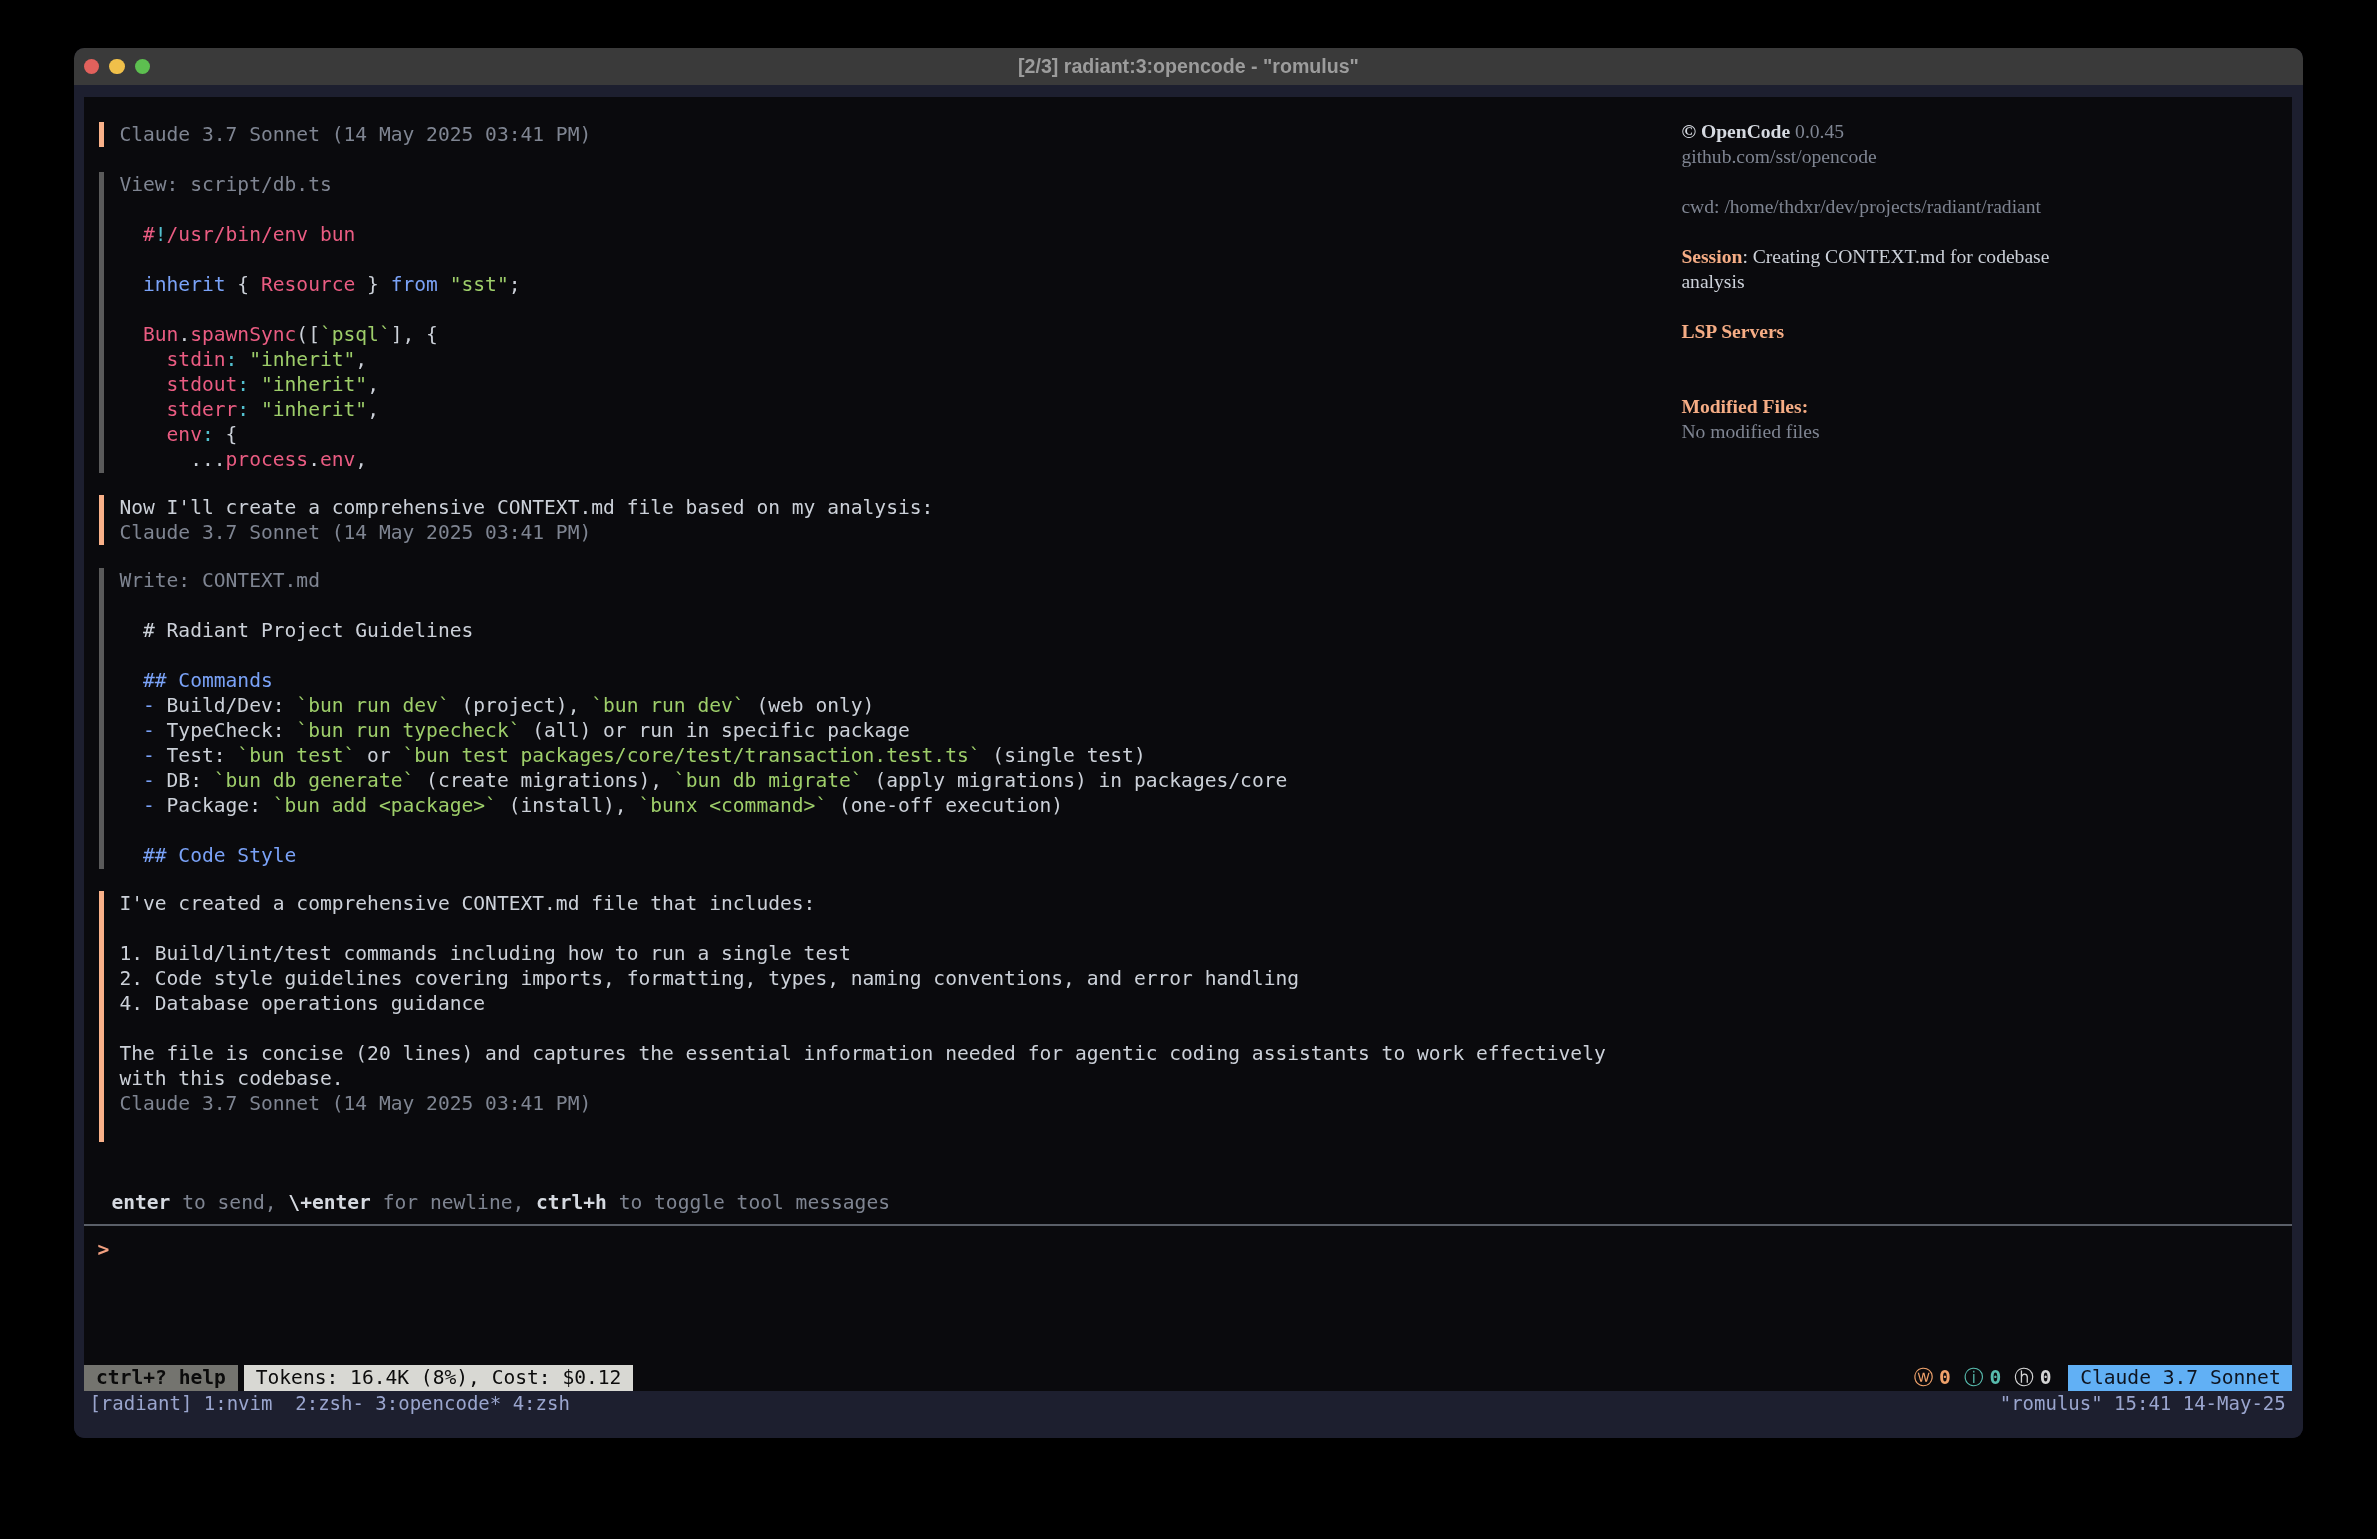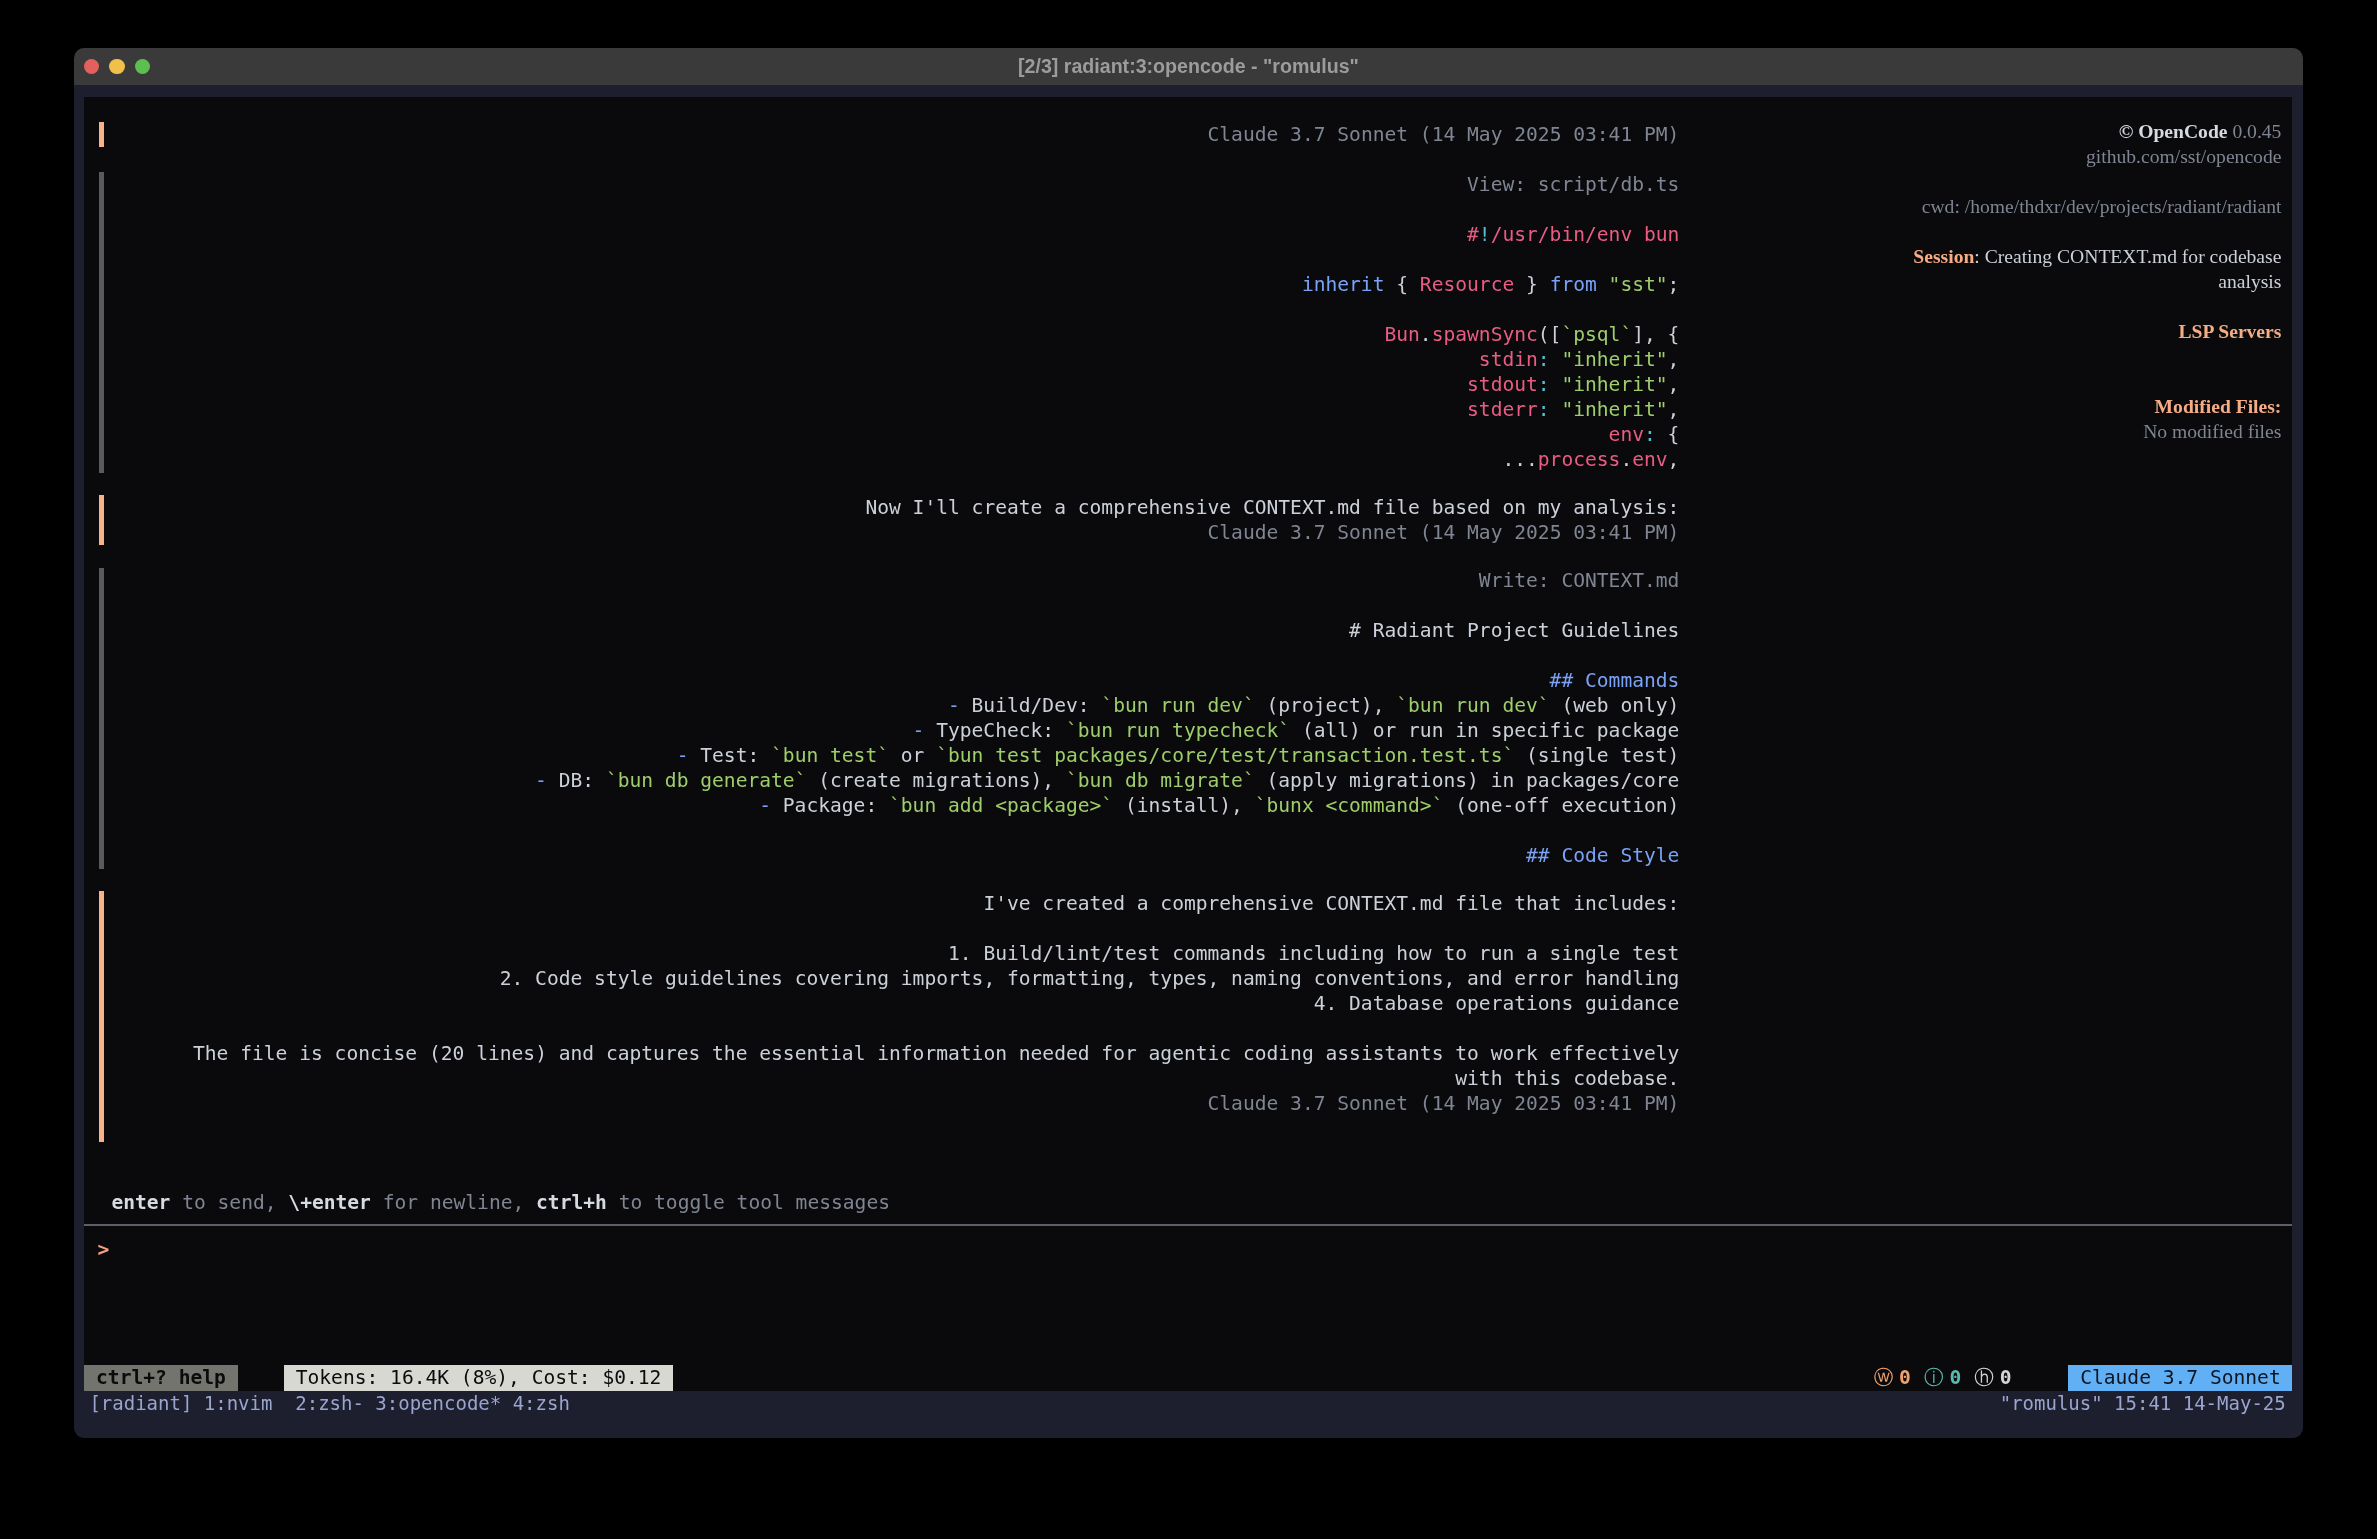--- a/index.html
+++ b/index.html
@@ -16,41 +16,41 @@
   .tl.red{background:#e2615c;} .tl.yellow{background:#f0c04a;} .tl.green{background:#5dbf50;}
   .title{position:absolute;inset:0;text-align:center;line-height:37px;
          font-family:"Liberation Sans",sans-serif;font-weight:bold;font-size:19.6px;color:#9c9c9c;}
 
   .term{position:absolute;left:0;top:37px;right:0;bottom:0;background:#1d1f2f;
         border-radius:0 0 10.4px 10.4px;overflow:hidden;}
 
   .tui{position:absolute;left:10.4px;top:11.7px;width:2208px;height:1294px;background:#0a0a0d;
        font-size:19.6px;overflow:hidden;}
 
-  .line{height:25px;line-height:25px;white-space:pre;text-align:right;}
+  .line{height:25px;line-height:25px;white-space:pre;}
   .seg{white-space:pre;}
   .c-fg{color:#ccd1d9;} .c-fgb{color:#d6dae1;font-weight:bold;}
   .c-dim{color:#7f8592;}
   .c-red{color:#ea5c82;} .c-green{color:#9ece6a;} .c-blue{color:#7aa2f7;}
   .c-cyan{color:#53c0cf;} .c-orangeb{color:#f6ad85;font-weight:bold;}
 
   .block{position:absolute;left:0;right:613px;}
   .accent-bar{position:absolute;left:15px;top:0;bottom:0;width:4.6px;}
   .block.message .accent-bar{background:#f9b189;}
   .block.tool .accent-bar{background:#5a5a5a;}
   .block .lines{margin-left:35px;}
 
   .sidebar{position:absolute;left:1597px;top:22px;width:600px;font-family:Liberation Serif, serif;}
 
   .help-line{position:absolute;left:27px;top:1093px;}
   .separator{position:absolute;left:0;right:0;top:1127px;height:2px;background:#5a5f68;}
   .prompt-row{position:absolute;left:13px;top:1140px;right:13px;height:25px;line-height:25px;}
   .prompt-symbol{color:#f2a080;font-weight:bold;}
 
-  .statusbar{position:absolute;left:0;right:0;bottom:0;height:26px;display:flex;gap:40px;}
+  .statusbar{position:absolute;left:0;right:0;bottom:0;height:26px;display:flex;}
   .badge{display:inline-block;height:26px;line-height:26px;padding:0 11.7px;white-space:pre;}
   .badge-help{background:#74746f;color:#0b0b0b;font-weight:bold;}
   .badge-tokens{background:#d8d8d3;color:#0b0b0b;margin-left:6.5px;}
   .sb-spacer{flex:1;}
   .diags{display:flex;align-items:center;margin-right:17px;}
   .diag{margin-left:13px;white-space:pre;}
   .dicon{margin-right:5.9px;}
   .dcount{font-weight:bold;}
   .dg-orange{color:#f0a26b;} .dg-teal{color:#58bcae;} .dg-white{color:#d4d4d4;}
   .badge-model{background:#61b0f5;color:#0e1420;}

